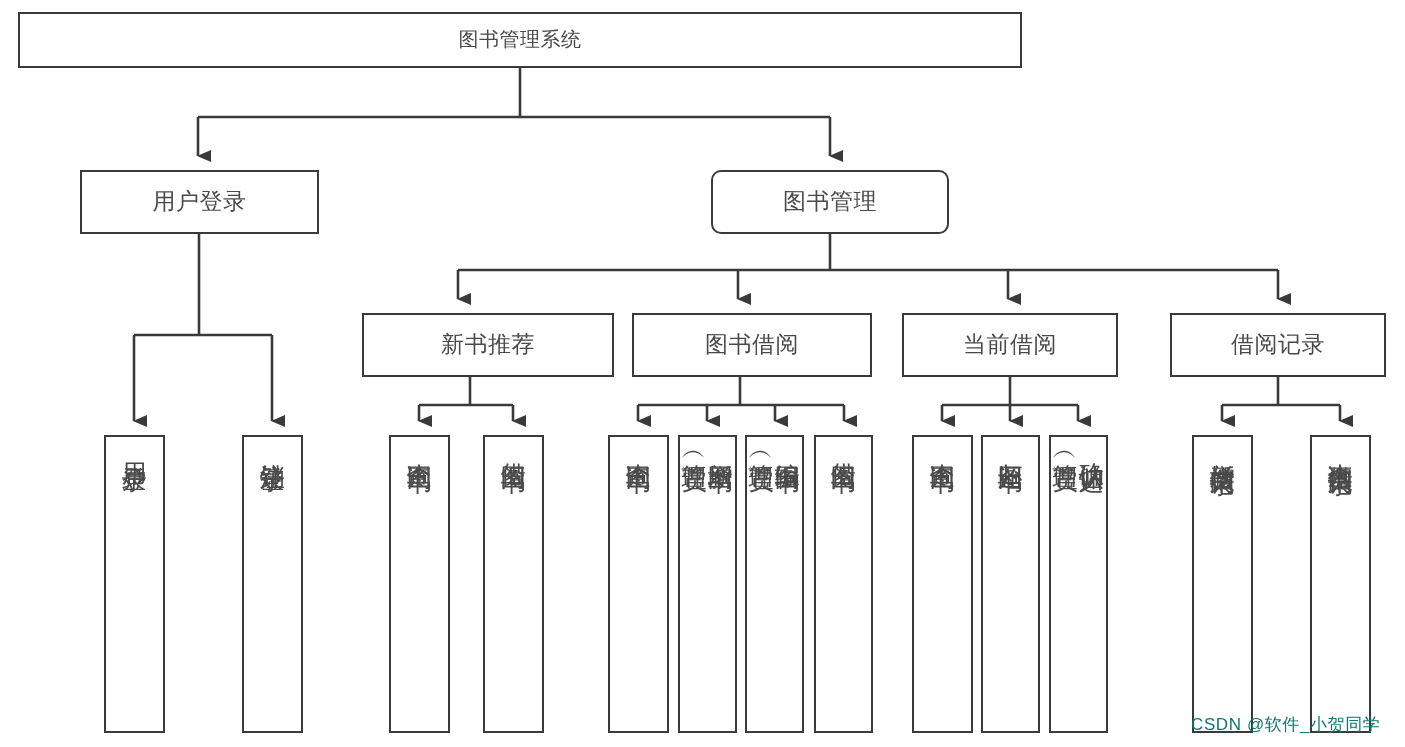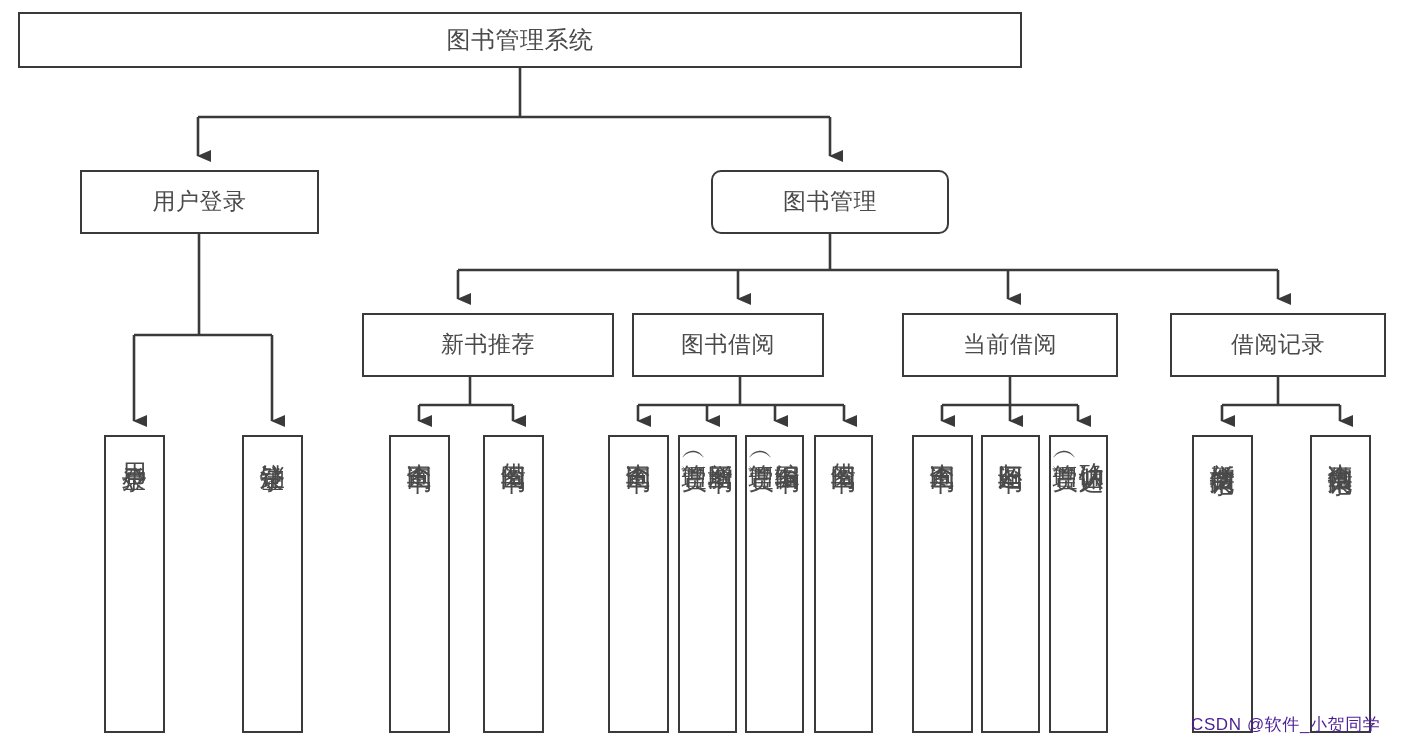--- a/index.html
+++ b/index.html
@@ -37,40 +37,40 @@
     z-index: 2;
   }
   .node .label {
     color: #4a4a4a;
     font-size: 23px;
     line-height: 1.18;
     letter-spacing: 0.5px;
     white-space: nowrap;
     text-align: center;
   }
-  .node.root .label { font-size: 24px; }
+  .node.root .label { font-size: 20px; }
   .node.leaf {
     align-items: flex-start;
     padding-top: 6px;
   }
   .node.leaf .label {
     writing-mode: vertical-rl;
     text-orientation: upright;
     font-size: 25px;
     line-height: 1.05;
     letter-spacing: 2px;
     white-space: pre-line;
     text-align: left;
   }
   .watermark {
     position: absolute;
     left: 1191px;
     top: 713px;
     font-size: 17px;
-    color: #4c1d95;
+    color: #0f766e;
     letter-spacing: 0.6px;
     white-space: nowrap;
     z-index: 5;
     font-family: "Liberation Sans", "DejaVu Sans", sans-serif;
   }
 </style>
 </head>
 <body>
 
 <div id="diagram">
@@ -132,21 +132,21 @@
   <div class="node" style="left:80px; top:170px; width:239px; height:64px;">
     <span class="label">用户登录</span>
   </div>
   <div class="node" style="left:711px; top:170px; width:238px; height:64px;border-radius:10px;">
     <span class="label">图书管理</span>
   </div>
 
   <div class="node" style="left:362px; top:313px; width:252px; height:64px;">
     <span class="label">新书推荐</span>
   </div>
-  <div class="node" style="left:632px; top:313px; width:192px; height:64px;">
+  <div class="node" style="left:632px; top:313px; width:240px; height:64px;">
     <span class="label">图书借阅</span>
   </div>
   <div class="node" style="left:902px; top:313px; width:216px; height:64px;">
     <span class="label">当前借阅</span>
   </div>
   <div class="node" style="left:1170px; top:313px; width:216px; height:64px;">
     <span class="label">借阅记录</span>
   </div>
 
   <div class="node leaf" style="left:104px; top:435px; width:61px; height:298px;">

